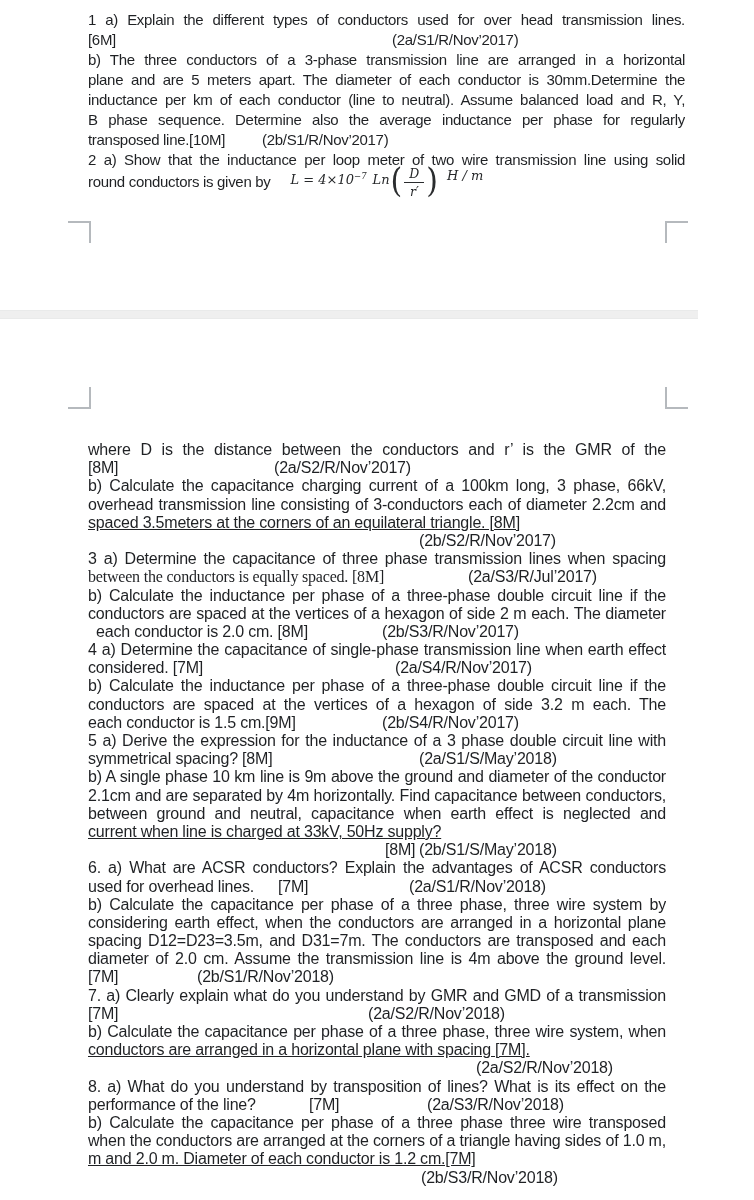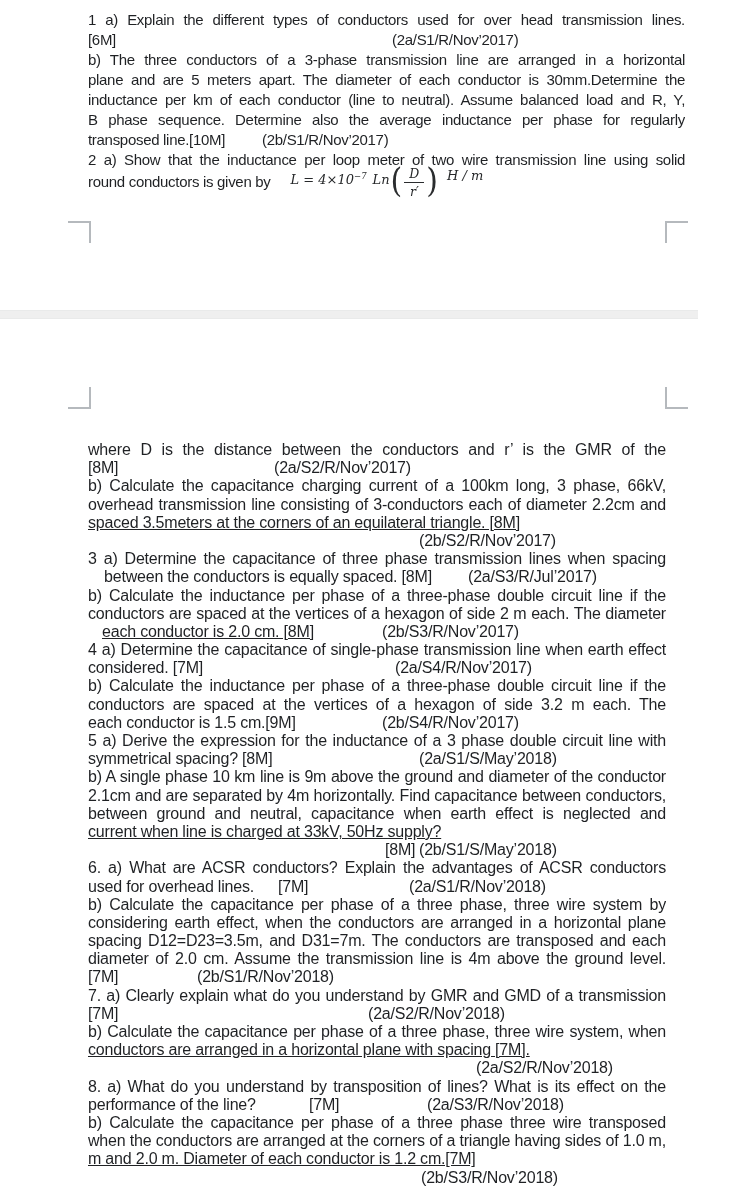--- a/index.html
+++ b/index.html
@@ -113,27 +113,27 @@
           <span class="seg" style="left: 186px;">(2a/S2/R/Nov’2017)</span>
         </div>
         <div class="line j">b) Calculate the capacitance charging current of a 100km long, 3 phase, 66kV, 50Hz,</div>
         <div class="line j">overhead transmission line consisting of 3-conductors each of diameter 2.2cm and</div>
         <div class="line l">spaced 3.5meters at the corners of an equilateral triangle. [8M]</div>
         <div class="line s">
           <span class="seg" style="left: 331px;">(2b/S2/R/Nov’2017)</span>
         </div>
         <div class="line j">3 a) Determine the capacitance of three phase transmission lines when spacing</div>
         <div class="line s">
-          <span class="seg" style="left: 16px;">between the conductors is equally spaced. [8M]</span>
+          <span class="seg" style="left: 0px; font-family: Liberation Serif, serif;">between the conductors is equally spaced. [8M]</span>
           <span class="seg" style="left: 380px;">(2a/S3/R/Jul’2017)</span>
         </div>
         <div class="line j">b) Calculate the inductance per phase of a three-phase double circuit line if the</div>
         <div class="line j">conductors are spaced at the vertices of a hexagon of side 2 m each. The diameter of</div>
         <div class="line s">
-          <span class="seg" style="left: 14px; text-decoration: underline;">each conductor is 2.0 cm. [8M]</span>
+          <span class="seg" style="left: 8px;">each conductor is 2.0 cm. [8M]</span>
           <span class="seg" style="left: 294px;">(2b/S3/R/Nov’2017)</span>
         </div>
         <div class="line j">4 a) Determine the capacitance of single-phase transmission line when earth effect is</div>
         <div class="line s">
           <span class="seg" style="left: 0px;">considered. [7M]</span>
           <span class="seg" style="left: 307px;">(2a/S4/R/Nov’2017)</span>
         </div>
         <div class="line j">b) Calculate the inductance per phase of a three-phase double circuit line if the</div>
         <div class="line j">conductors are spaced at the vertices of a hexagon of side 3.2 m each. The diameter of</div>
         <div class="line s">

